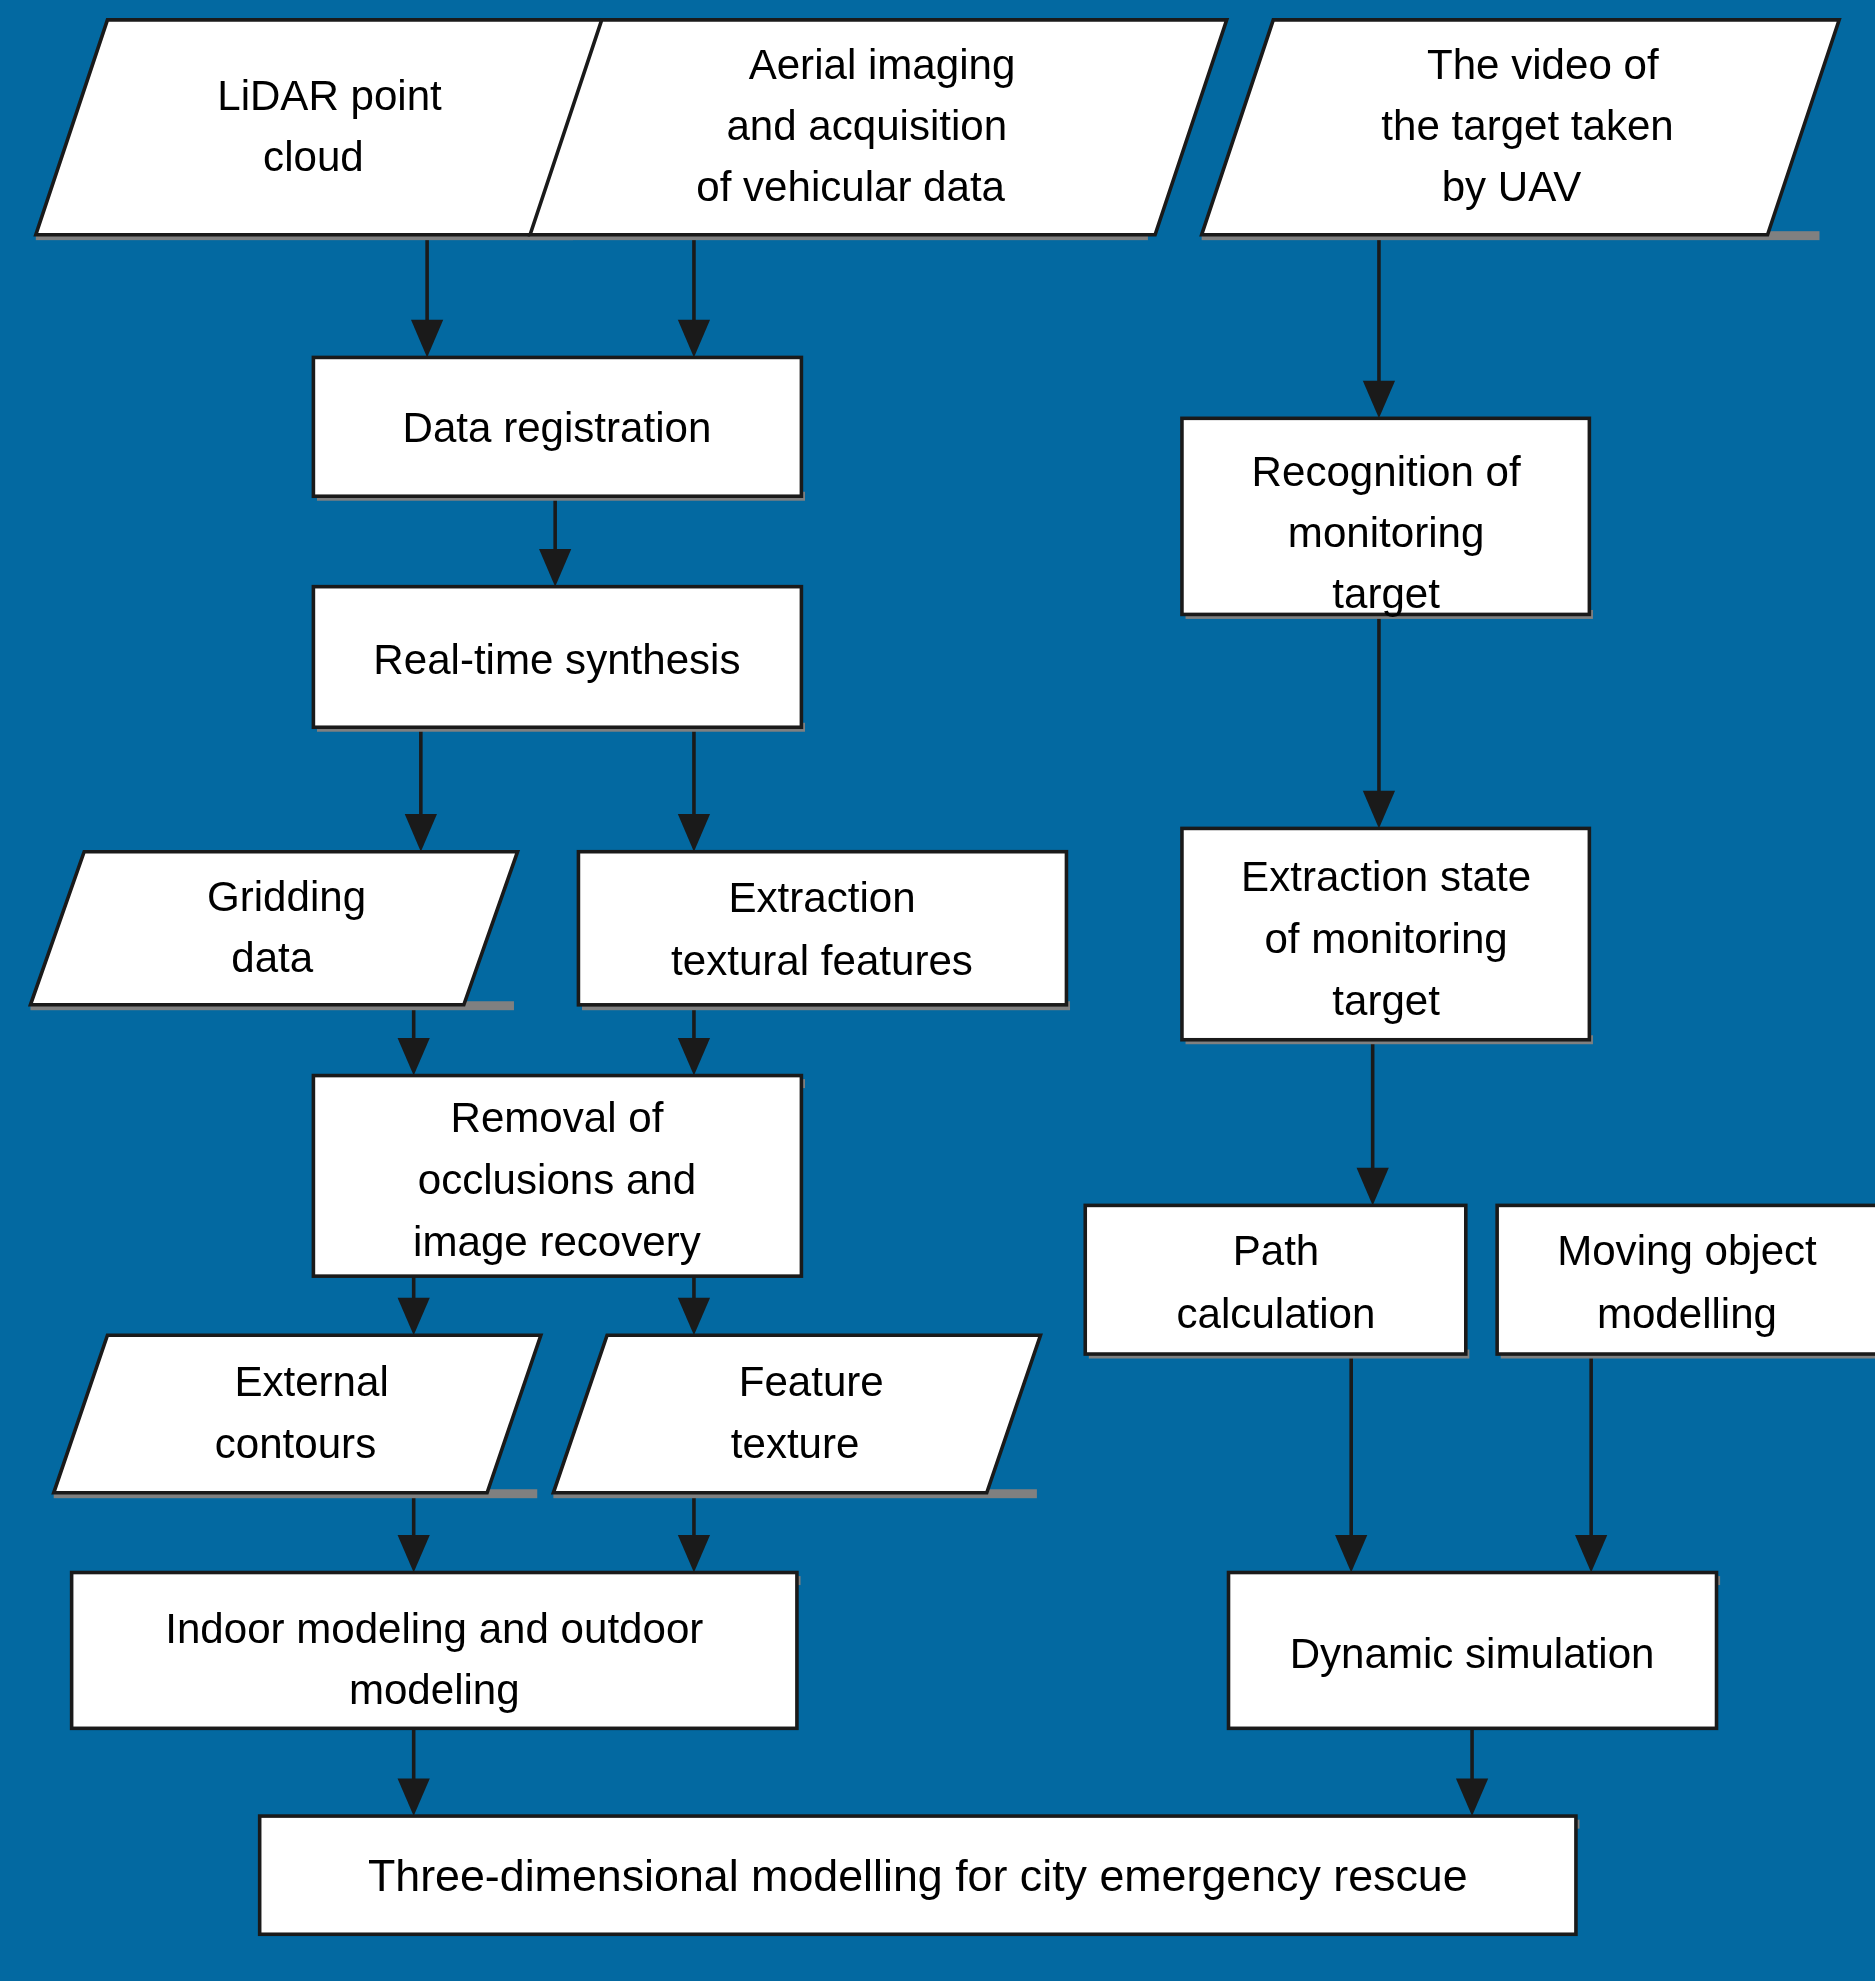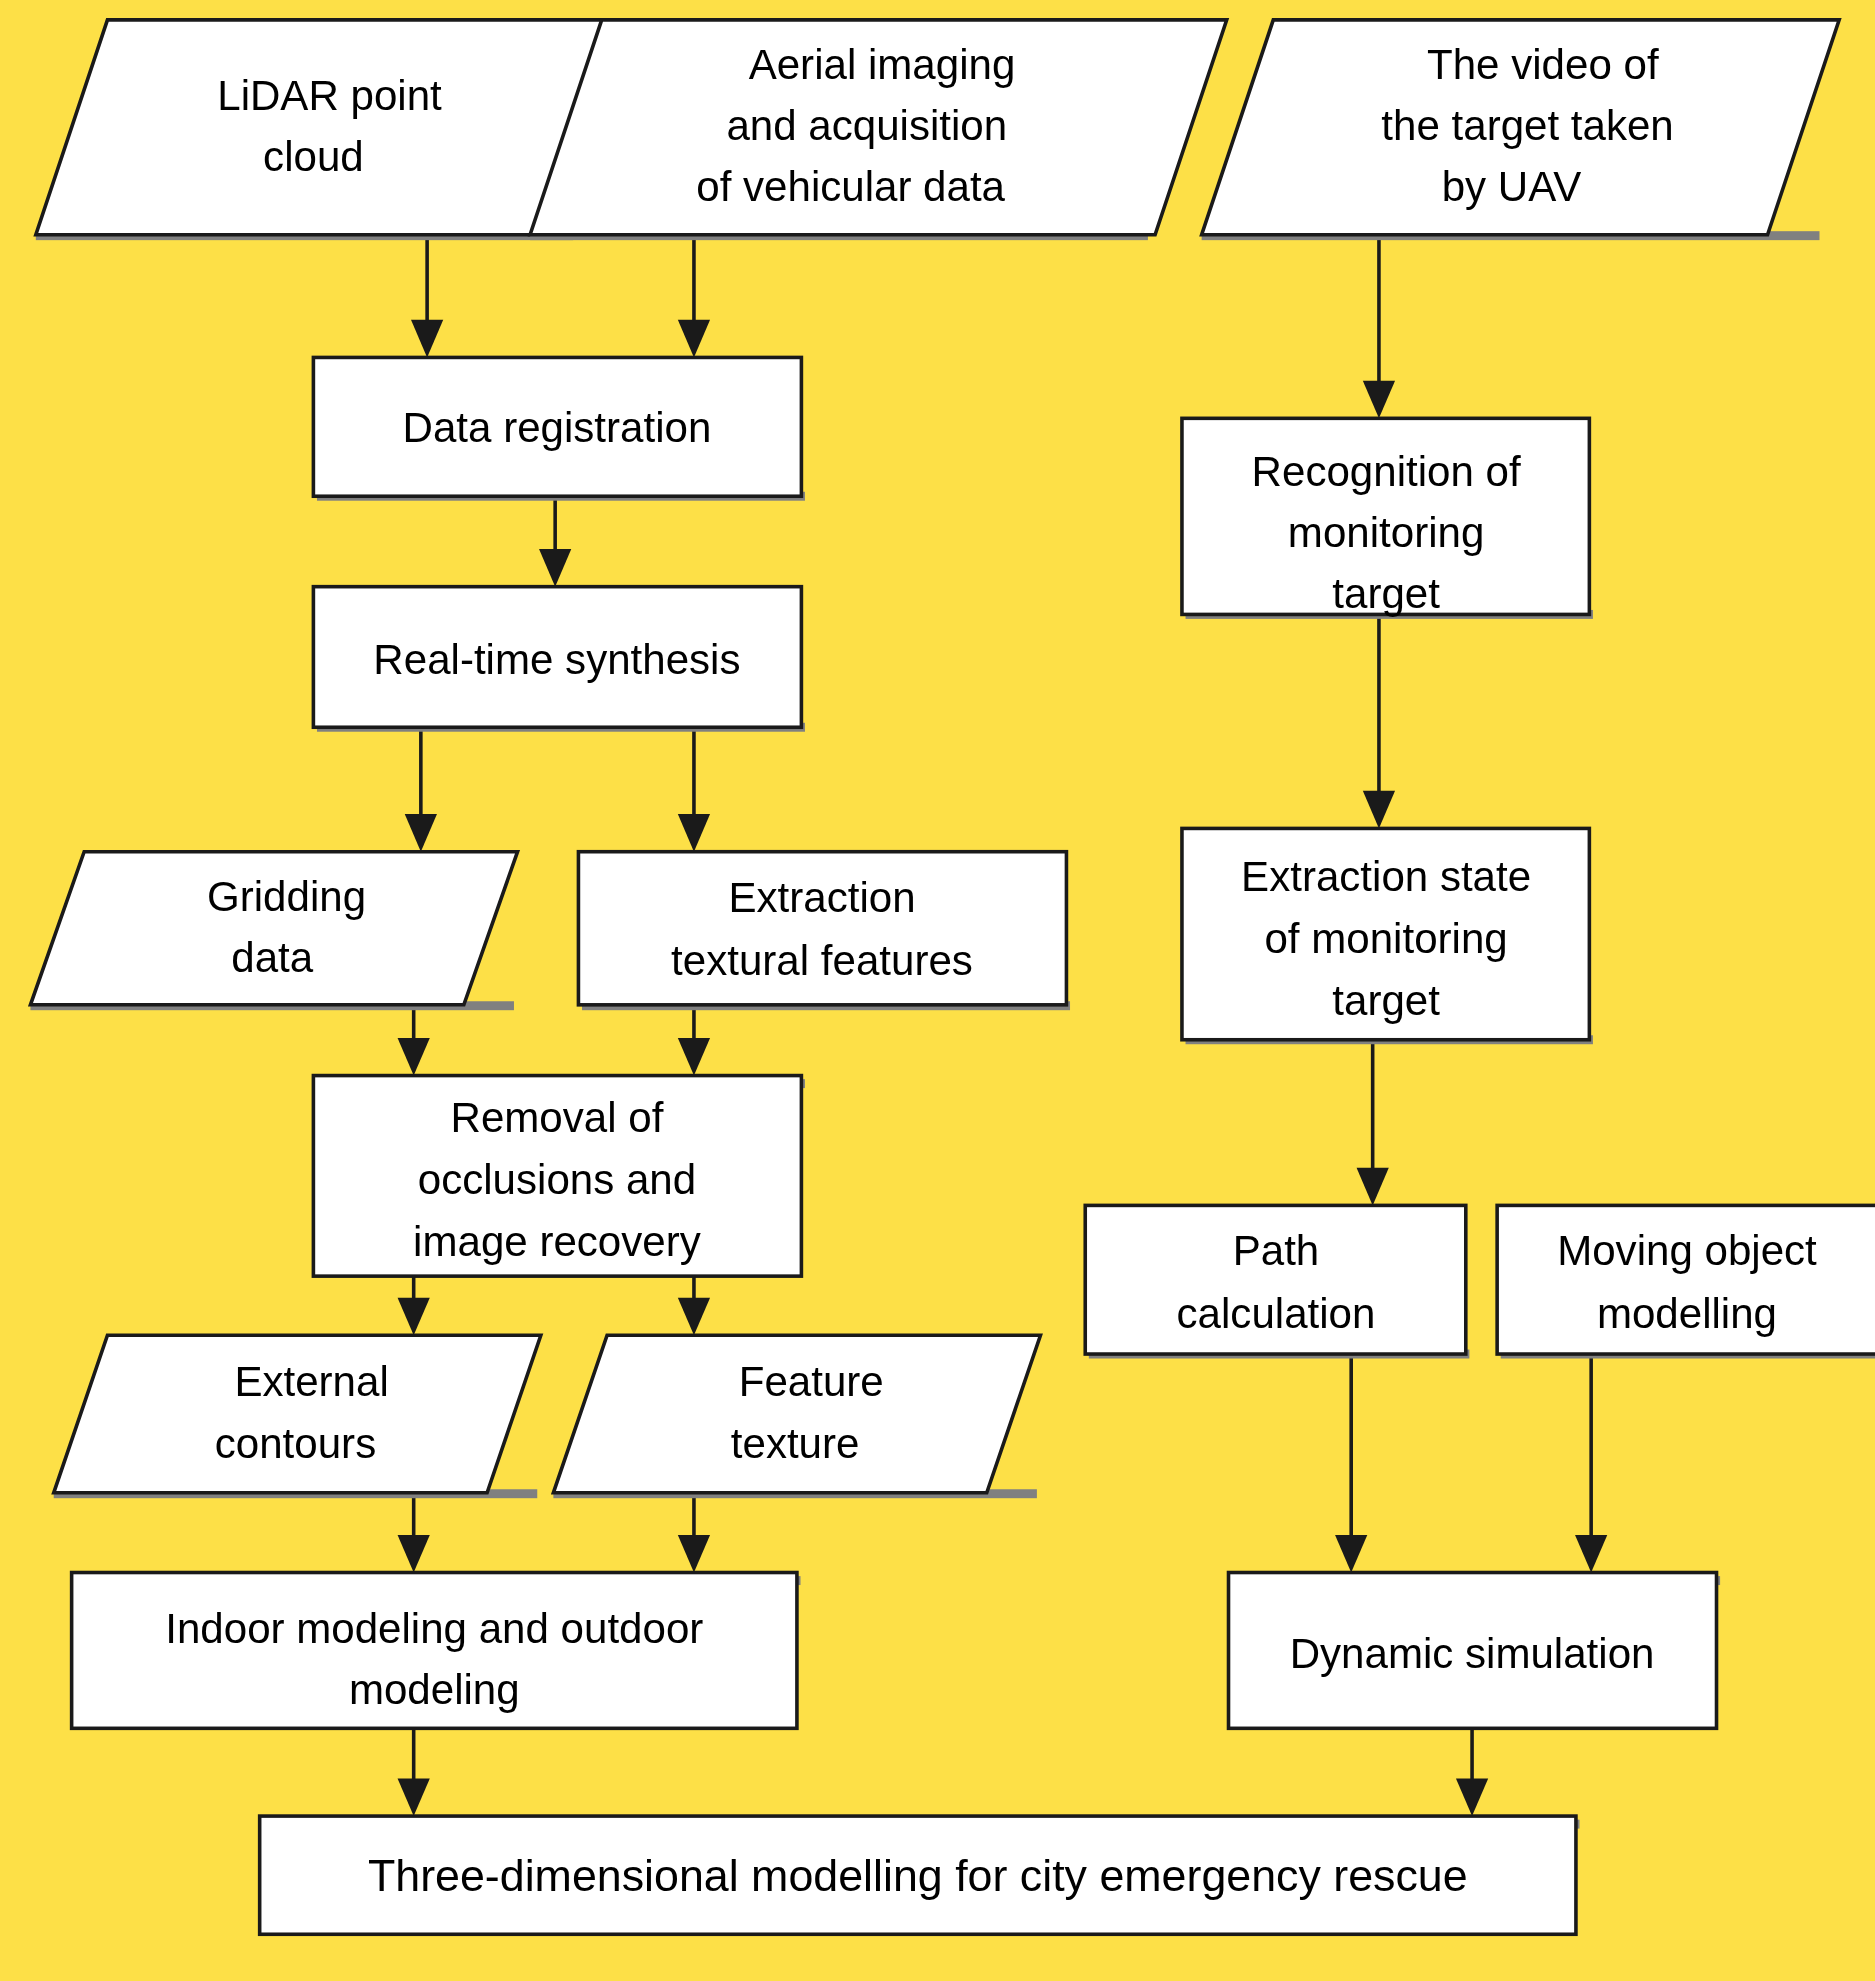--- a/index.html
+++ b/index.html
@@ -8,21 +8,21 @@
     padding: 0;
     background: #ffffff;
   }
   body {
     font-family: "Liberation Sans", sans-serif;
   }
   #diagram-root {
     position: relative;
     width: 1875px;
     height: 1981px;
-    background: #fde047;
+    background: #0369a1;
     overflow: hidden;
   }
   svg#flow-svg {
     display: block;
     width: 1875px;
     height: 1981px;
   }
   .node-shape {
     fill: #ffffff;
     stroke: #1a1a1a;

